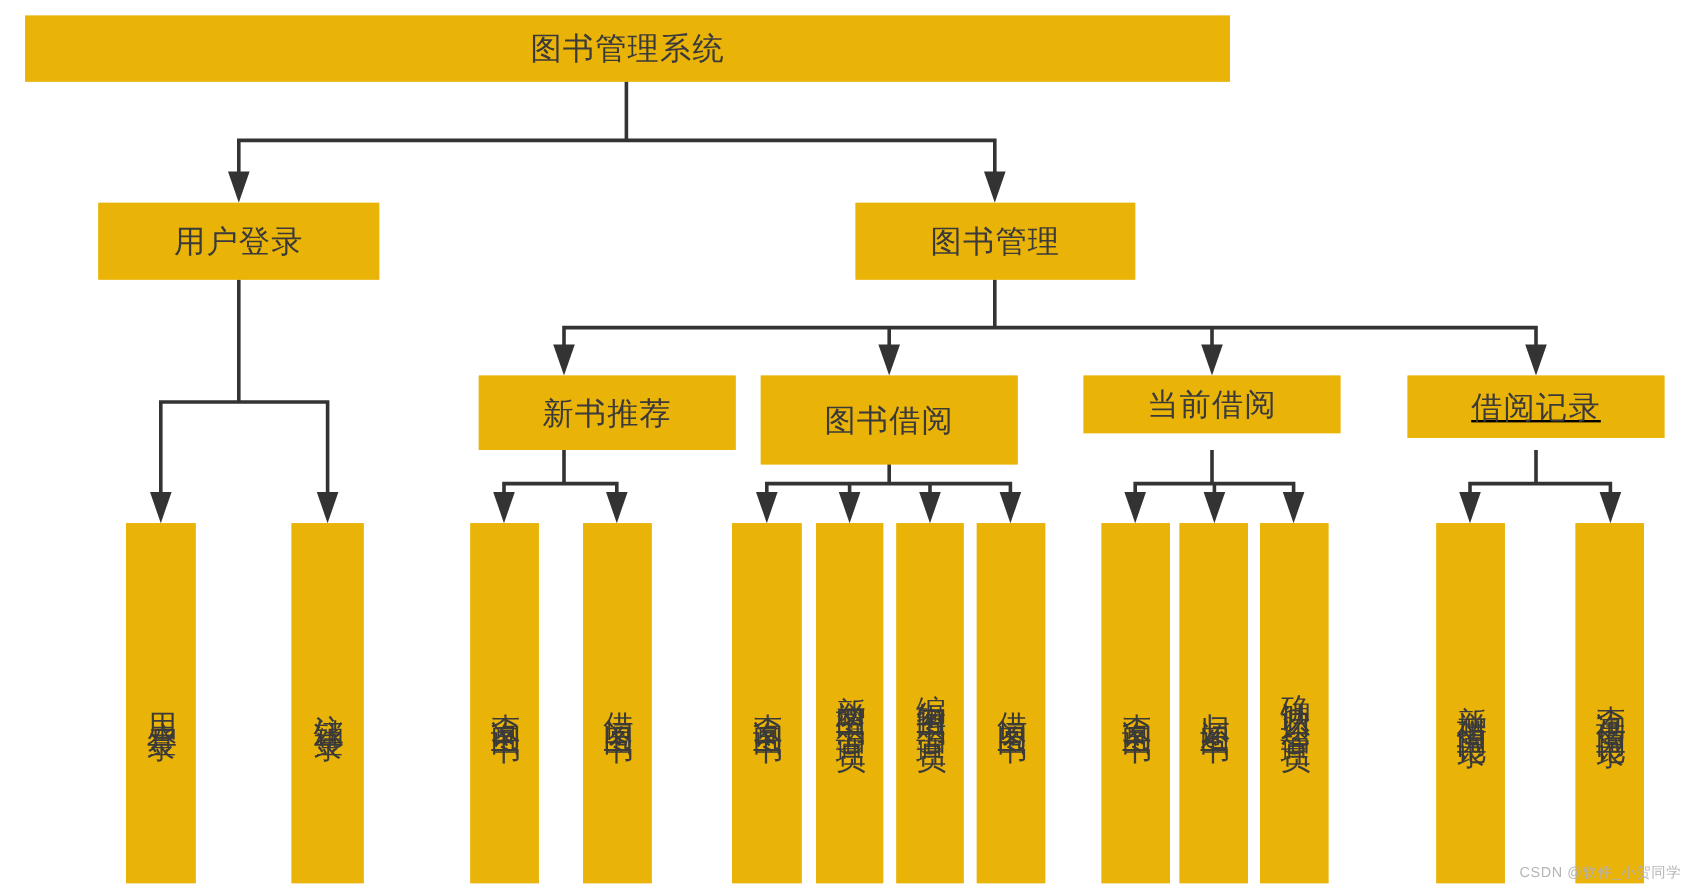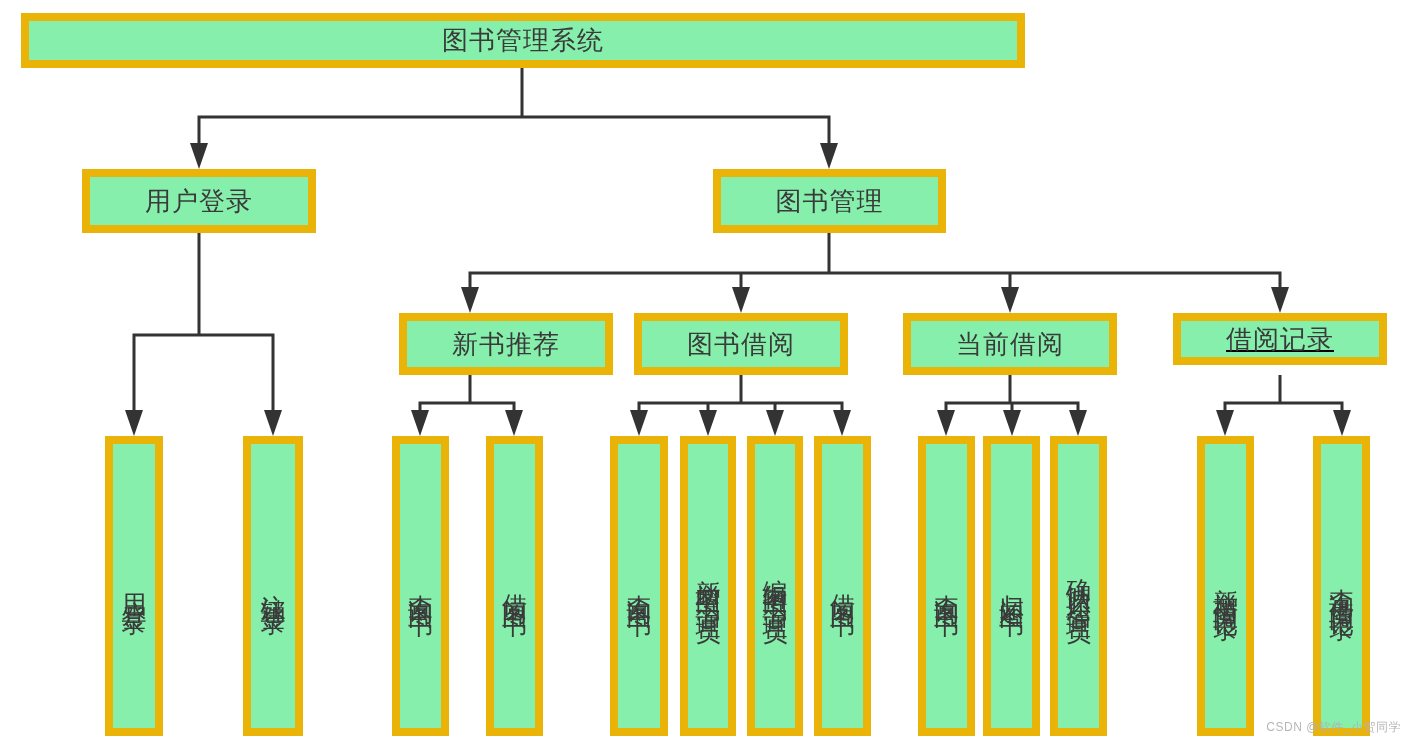--- a/index.html
+++ b/index.html
@@ -1,20 +1,20 @@
 <!DOCTYPE html>
 <html><head>
 <meta charset="utf-8">
 <style>
   html,body{margin:0;padding:0;background:#ffffff;}
   body{font-family:"Liberation Sans","DejaVu Sans",sans-serif;}
   .canvas{position:relative;width:1405px;height:747px;background:#ffffff;overflow:hidden;}
   .wires{position:absolute;left:0;top:0;width:1405px;height:747px;}
   .box{
-    position:absolute;box-sizing:border-box;background:#86efac;
+    position:absolute;box-sizing:border-box;background:#eab308;
     border:8px solid #eab308;display:flex;align-items:center;justify-content:center;
   }
   .box span{color:#3a3a3a;white-space:nowrap;}
   .hlabel{font-size:26px;letter-spacing:1px;}
   .vlabel{
     writing-mode:vertical-rl;text-orientation:mixed;
     font-size:25px;letter-spacing:6px;line-height:1;
   }
   .watermark{
     position:absolute;right:4px;top:719px;z-index:5;
@@ -69,24 +69,24 @@
   <div class="box" style="left:82px;top:169px;width:234px;height:64px;">
     <span class="hlabel">用户登录</span>
   </div>
   <div class="box" style="left:713px;top:169px;width:233px;height:64px;">
     <span class="hlabel">图书管理</span>
   </div>
 
   <div class="box" style="left:363px;top:313px;width:214px;height:62px;margin-left:36px;">
     <span class="hlabel">新书推荐</span>
   </div>
-  <div class="box" style="left:634px;top:313px;width:214px;height:62px;">
+  <div class="box" style="left:634px;top:313px;width:214px;height:74px;">
     <span class="hlabel">图书借阅</span>
   </div>
-  <div class="box" style="left:903px;top:313px;width:214px;height:62px;">
+  <div class="box" style="left:903px;top:313px;width:214px;height:48px;">
     <span class="hlabel">当前借阅</span>
   </div>
   <div class="box" style="left:1173px;top:313px;width:214px;height:52px;text-decoration:underline;">
     <span class="hlabel">借阅记录</span>
   </div>
 
   <div class="box" style="left:105px;top:436px;width:58px;height:300px;">
     <span class="vlabel">用户登录</span>
   </div>
   <div class="box" style="left:243px;top:436px;width:60px;height:300px;">

